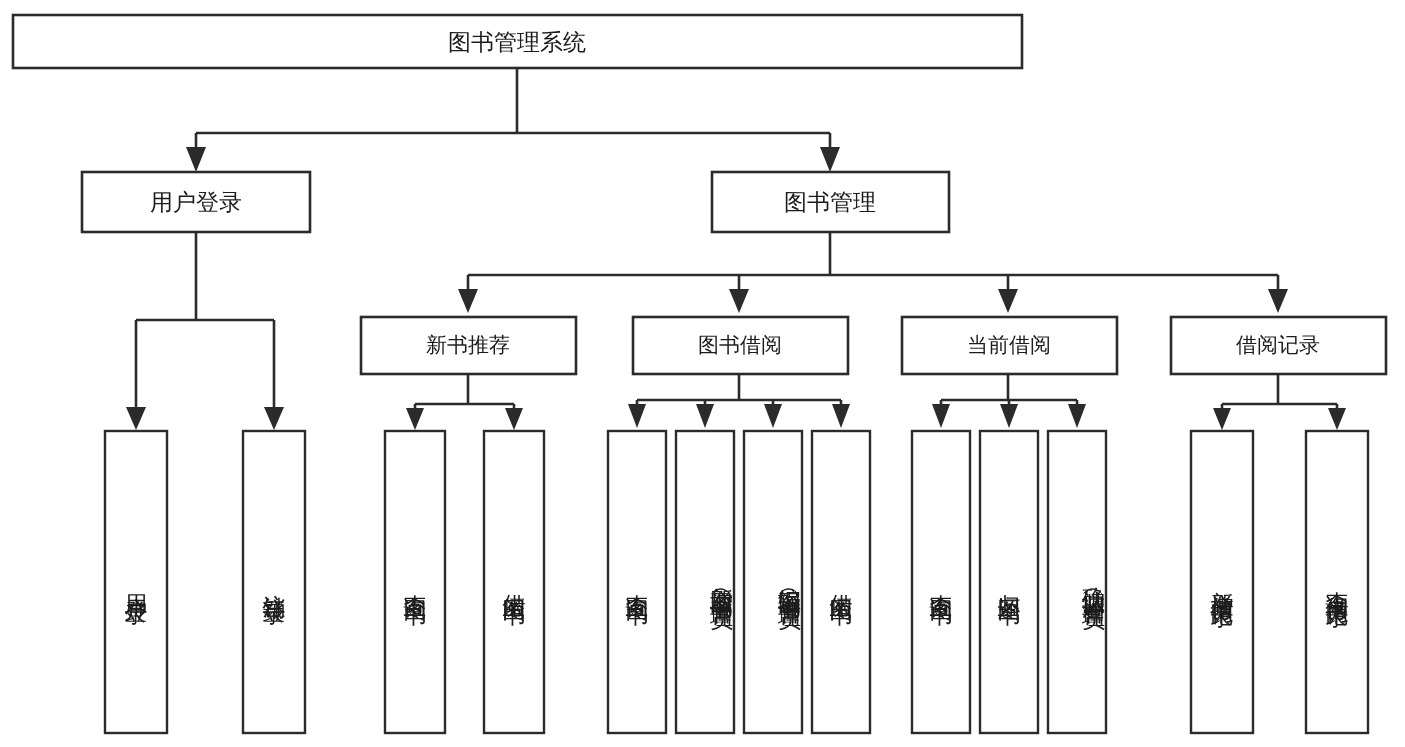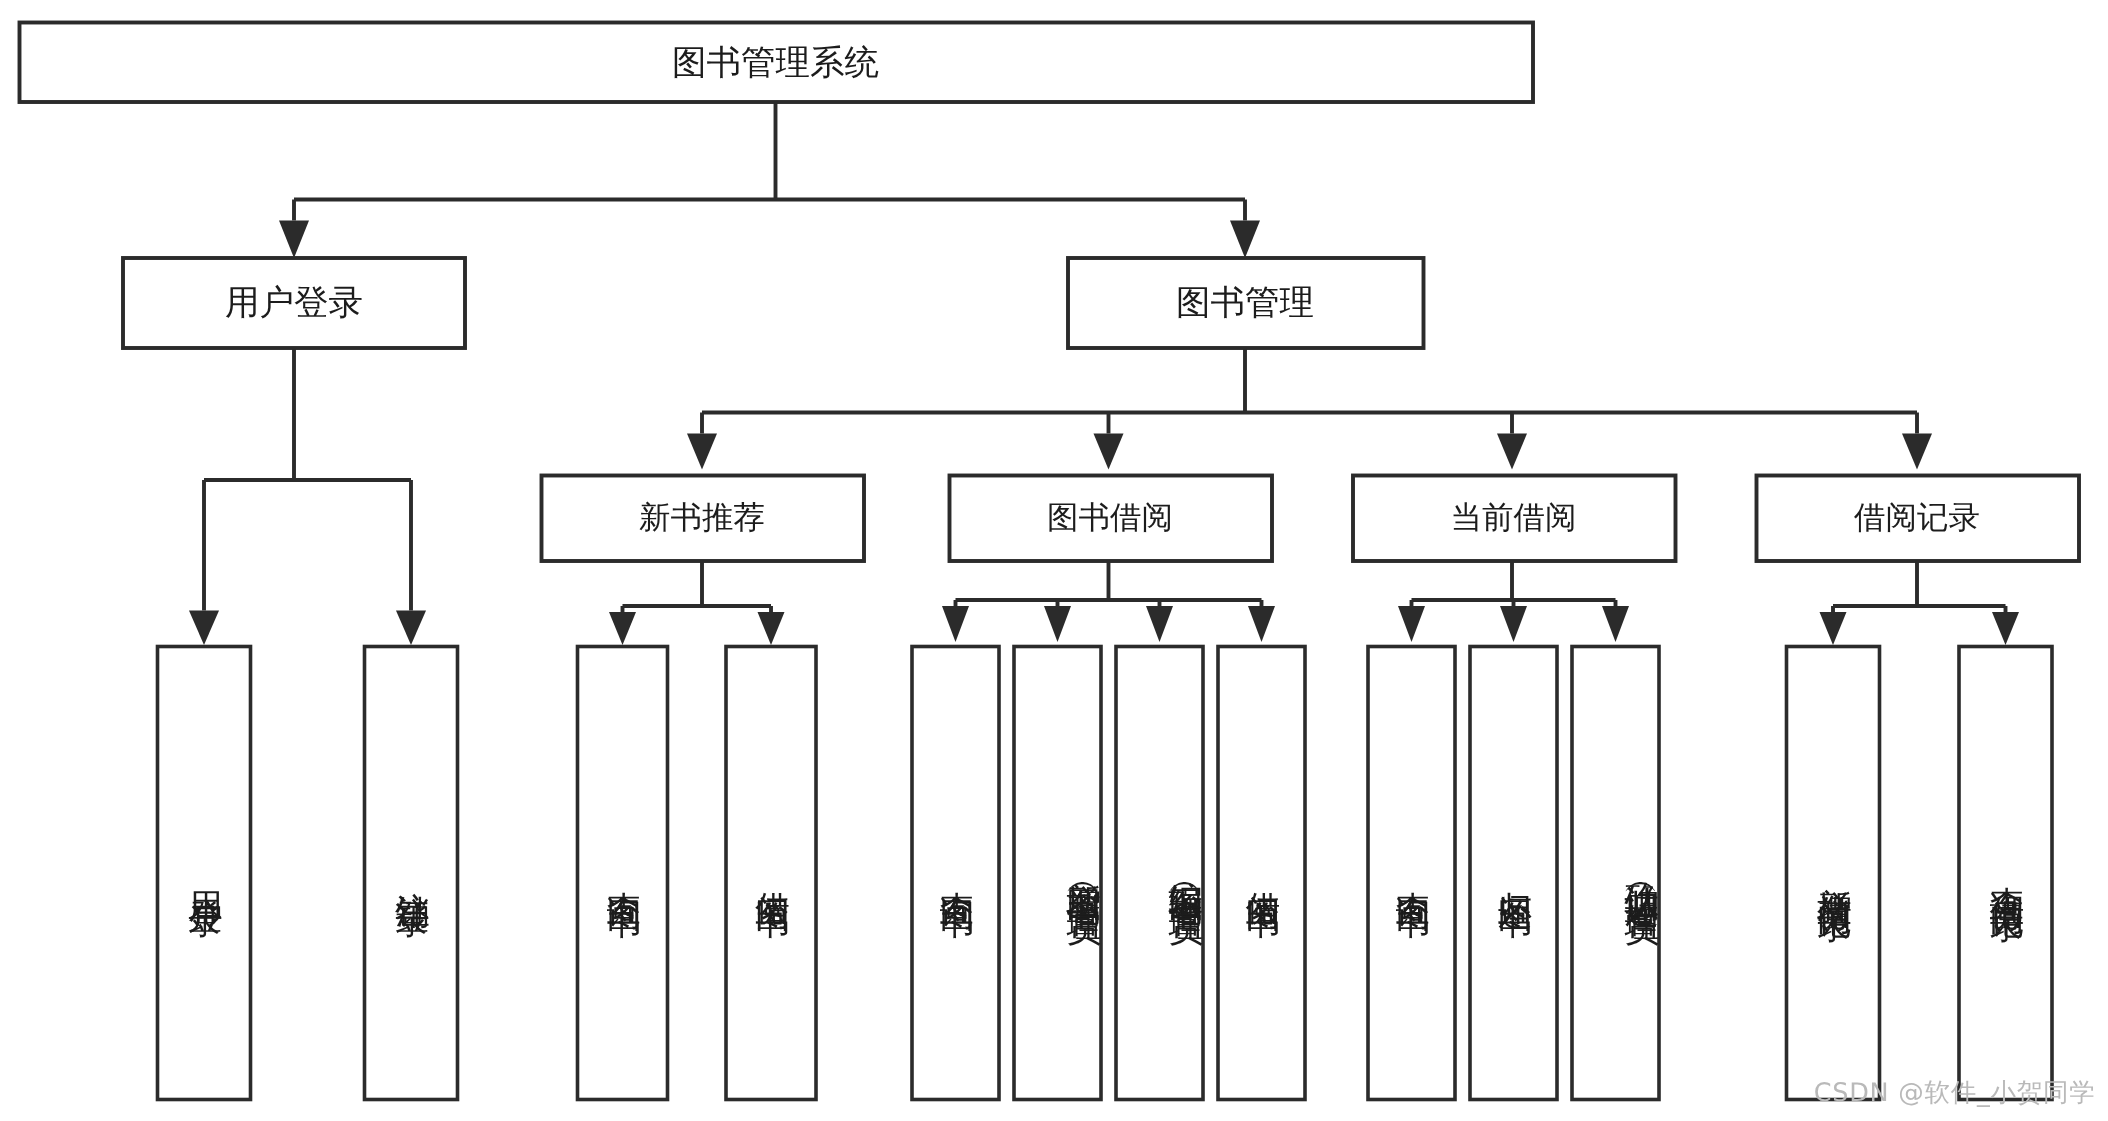--- a/index.html
+++ b/index.html
@@ -221,15 +221,14 @@
   <div class="vlabel" style="left:744px; top:436px; width:58px; height:292px; display:flex; align-items:flex-start; justify-content:center;">编辑图书（管理员）</div>
   <div class="vlabel" style="left:812px; top:431px; width:58px; height:302px; display:flex; align-items:center; justify-content:center;">借阅图书</div>
 
   <div class="vlabel" style="left:912px; top:431px; width:58px; height:302px; display:flex; align-items:center; justify-content:center;">查询图书</div>
   <div class="vlabel" style="left:980px; top:431px; width:58px; height:302px; display:flex; align-items:center; justify-content:center;">归还图书</div>
   <div class="vlabel" style="left:1048px; top:436px; width:58px; height:292px; display:flex; align-items:flex-start; justify-content:center;">确认归还（管理员）</div>
 
   <div class="vlabel" style="left:1191px; top:431px; width:62px; height:302px; display:flex; align-items:center; justify-content:center;">新增借阅记录</div>
   <div class="vlabel" style="left:1306px; top:431px; width:62px; height:302px; display:flex; align-items:center; justify-content:center;">查询借阅记录</div>
 
-  <div class="watermark">CSDN @软件_小贺同学</div>
 
 </div>
 
 </body></html>

